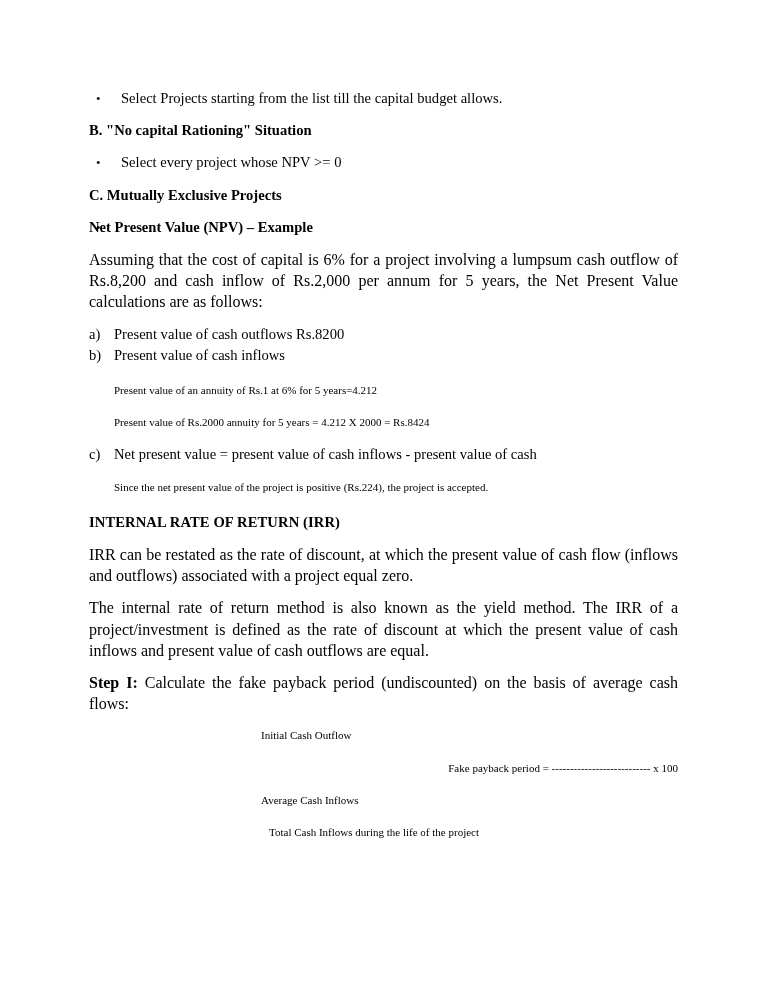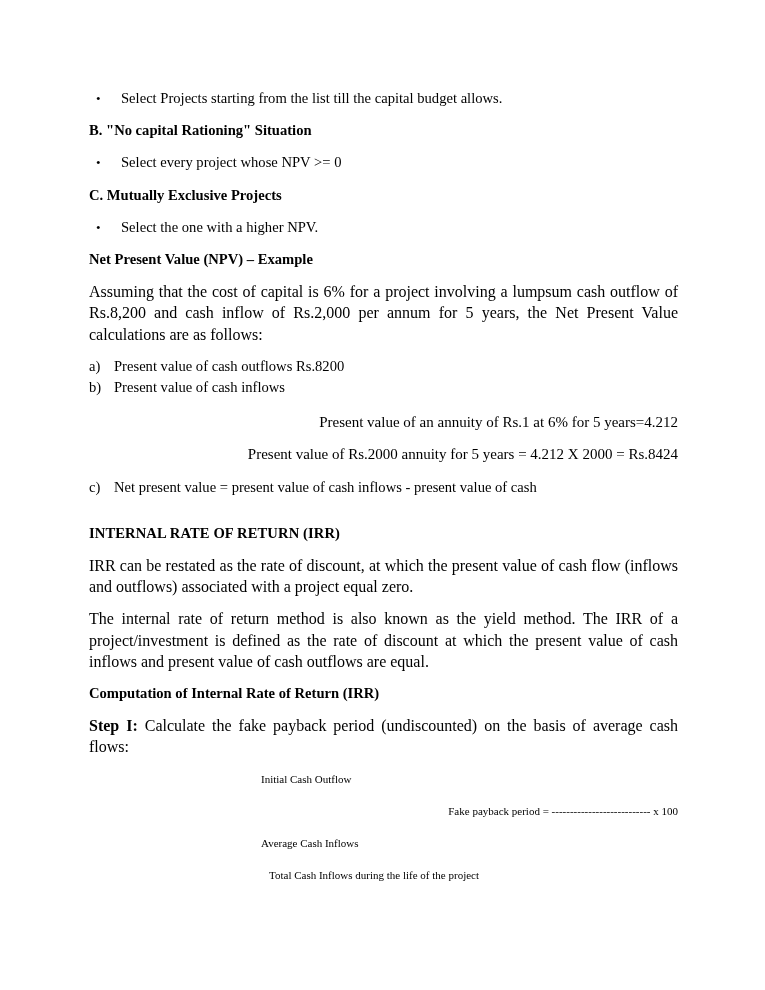--- a/index.html
+++ b/index.html
@@ -76,25 +76,24 @@
   }
   .alpha-group {
     margin: 0 0 11px 0;
   }
   .alpha-group.tight {
     margin-bottom: 0;
   }
 
   
   .indent-line {
-    font-size: 15px;
+    font-size: 11px;
     line-height: 21.2px;
     padding-left: 25px;
     margin: 0;
-    text-align: right;
   }
   .spacer-11 { height: 11px; }
   .spacer-14 { height: 14px; }
 
   
   .formula-block {
     margin: 0;
   }
   .formula-line {
     font-size: 11px;
@@ -126,21 +125,20 @@
 
     <div class="bullet-item">
       <span class="bullet-glyph">•</span>
       <span>Select every project whose NPV &gt;= 0</span>
     </div>
 
     <div class="heading">C. Mutually Exclusive Projects</div>
 
     <div class="bullet-item">
       <span class="bullet-glyph">•</span>
-      <span>Select the one with a higher NPV.</span>
     </div>
 
     <div class="heading">Net Present Value (NPV) – Example</div>
 
     <div class="para">Assuming that the cost of capital is 6% for a project involving a lumpsum cash outflow of Rs.8,200 and cash inflow of Rs.2,000 per annum for 5 years, the Net Present Value calculations are as follows:</div>
 
     <div class="alpha-group tight">
       <div class="alpha-item">
         <span class="alpha-marker">a)</span>
         <span>Present value of cash outflows Rs.8200</span>
@@ -161,30 +159,30 @@
 
     <div class="spacer-11"></div>
 
     <div class="alpha-item">
       <span class="alpha-marker">c)</span>
       <span>Net present value = present value of cash inflows - present value of cash</span>
     </div>
 
     <div class="spacer-11"></div>
 
+    <div class="indent-line">Since the net present value of the project is positive (Rs.224), the project is accepted.</div>
 
     <div class="spacer-14"></div>
 
     <div class="heading caps">INTERNAL RATE OF RETURN (IRR)</div>
 
     <div class="para">IRR can be restated as the rate of discount, at which the present value of cash flow (inflows and outflows) associated with a project equal zero.</div>
 
     <div class="para">The internal rate of return method is also known as the yield method. The IRR of a project/investment is defined as the rate of discount at which the present value of cash inflows and present value of cash outflows are equal.</div>
 
-    <div class="heading">Computation of Internal Rate of Return (IRR)</div>
 
     <div class="para">
       <span class="step-label">Step I:</span><span> Calculate the fake payback period (undiscounted) on the basis of average cash flows:</span>
     </div>
 
     <div class="formula-block">
       <div class="formula-line numerator">Initial Cash Outflow</div>
       <div class="formula-line main"><span>Fake payback period = </span><span class="rule-dashes">---------------------------</span><span> x 100</span></div>
       <div class="formula-line denominator">Average Cash Inflows</div>
       <div class="formula-line footnote">Total Cash Inflows during the life of the project</div>

